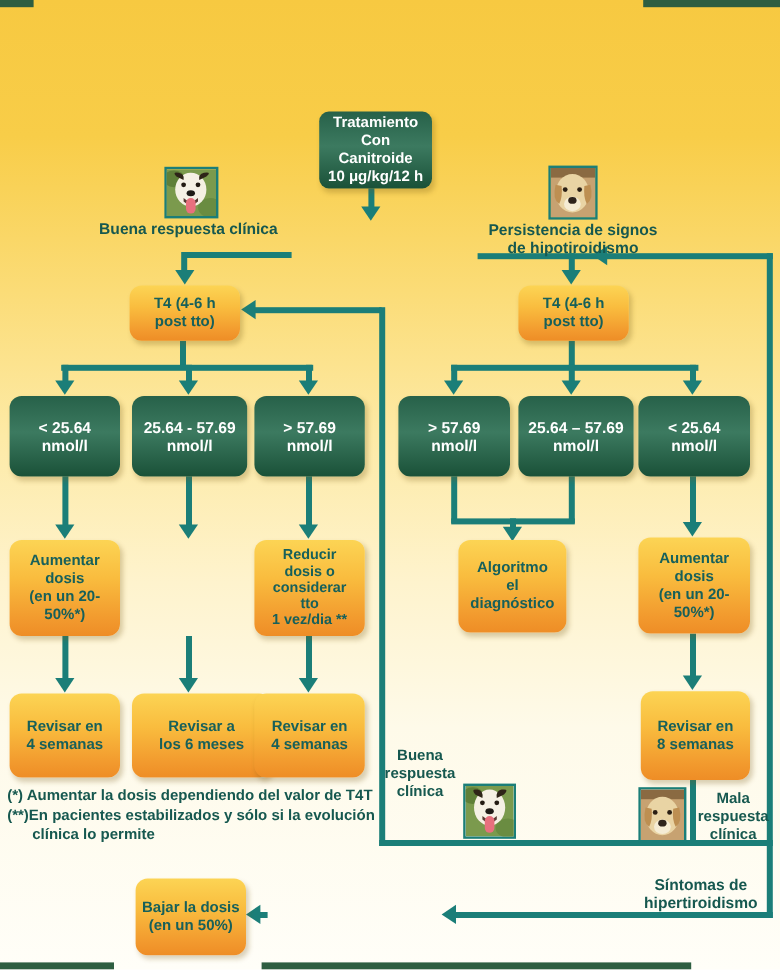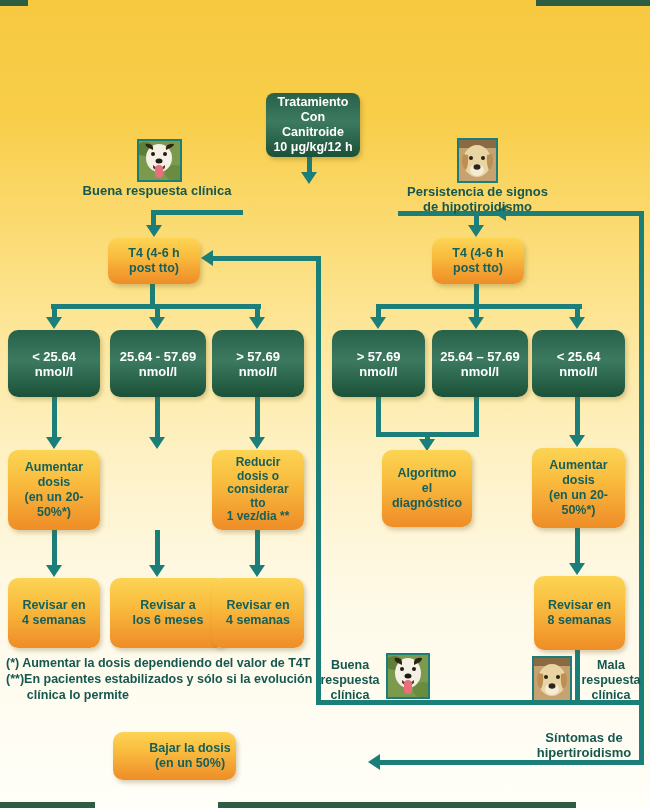--- a/index.html
+++ b/index.html
@@ -44,27 +44,27 @@
   #n-d1{left:8px;  top:450px; width:92px; height:80px;}
   #n-d2{left:110px;top:450px; width:96px; height:80px;}
   #n-d3{left:212px;top:450px; width:92px; height:80px; font-size:12px; line-height:13.5px;}
   #n-re{left:382px;top:450px; width:90px; height:77px;}
   #n-d5{left:532px;top:448px; width:93px; height:80px;}
   #n-r1{left:8px;  top:578px; width:92px; height:70px;}
   #n-r2{left:110px;top:578px; width:116px; height:70px;}
   #n-r3{left:212px;top:578px; width:92px; height:70px;}
   #n-r4{left:534px;top:576px; width:91px; height:74px;}
   #n-pupd{left:222px;top:728px;width:146px;height:72px;}
-  #n-bajar{left:113px;top:732px;width:92px;height:48px;padding-left:31px;}
+  #n-bajar{left:113px;top:732px;width:92px;height:64px;}
 
   
   #l-buena-top{left:52px;  top:183px; width:210px;}
   #l-pers     {left:400px; top:184px; width:155px;}
   #l-foot     {left:6px;   top:655px; width:322px;}
-  #l-buena-bot{left:318px; top:658px; width:64px; font-size:12.5px;}
+  #l-buena-bot{left:318px; top:622px; width:64px; font-size:12.5px;}
   #l-mala-bot {left:576px; top:658px; width:70px; font-size:12.5px;}
   #l-sint     {left:528px; top:730px; width:112px;}
 
   
   #ph-tl{left:137px; top:139px; width:45px; height:43px;}
   #ph-tr{left:457px; top:138px; width:41px; height:45px;}
   #ph-bl{left:386px; top:653px; width:44px; height:46px;}
   #ph-br{left:532px; top:656px; width:40px; height:46px;}
 </style>
 </head>

